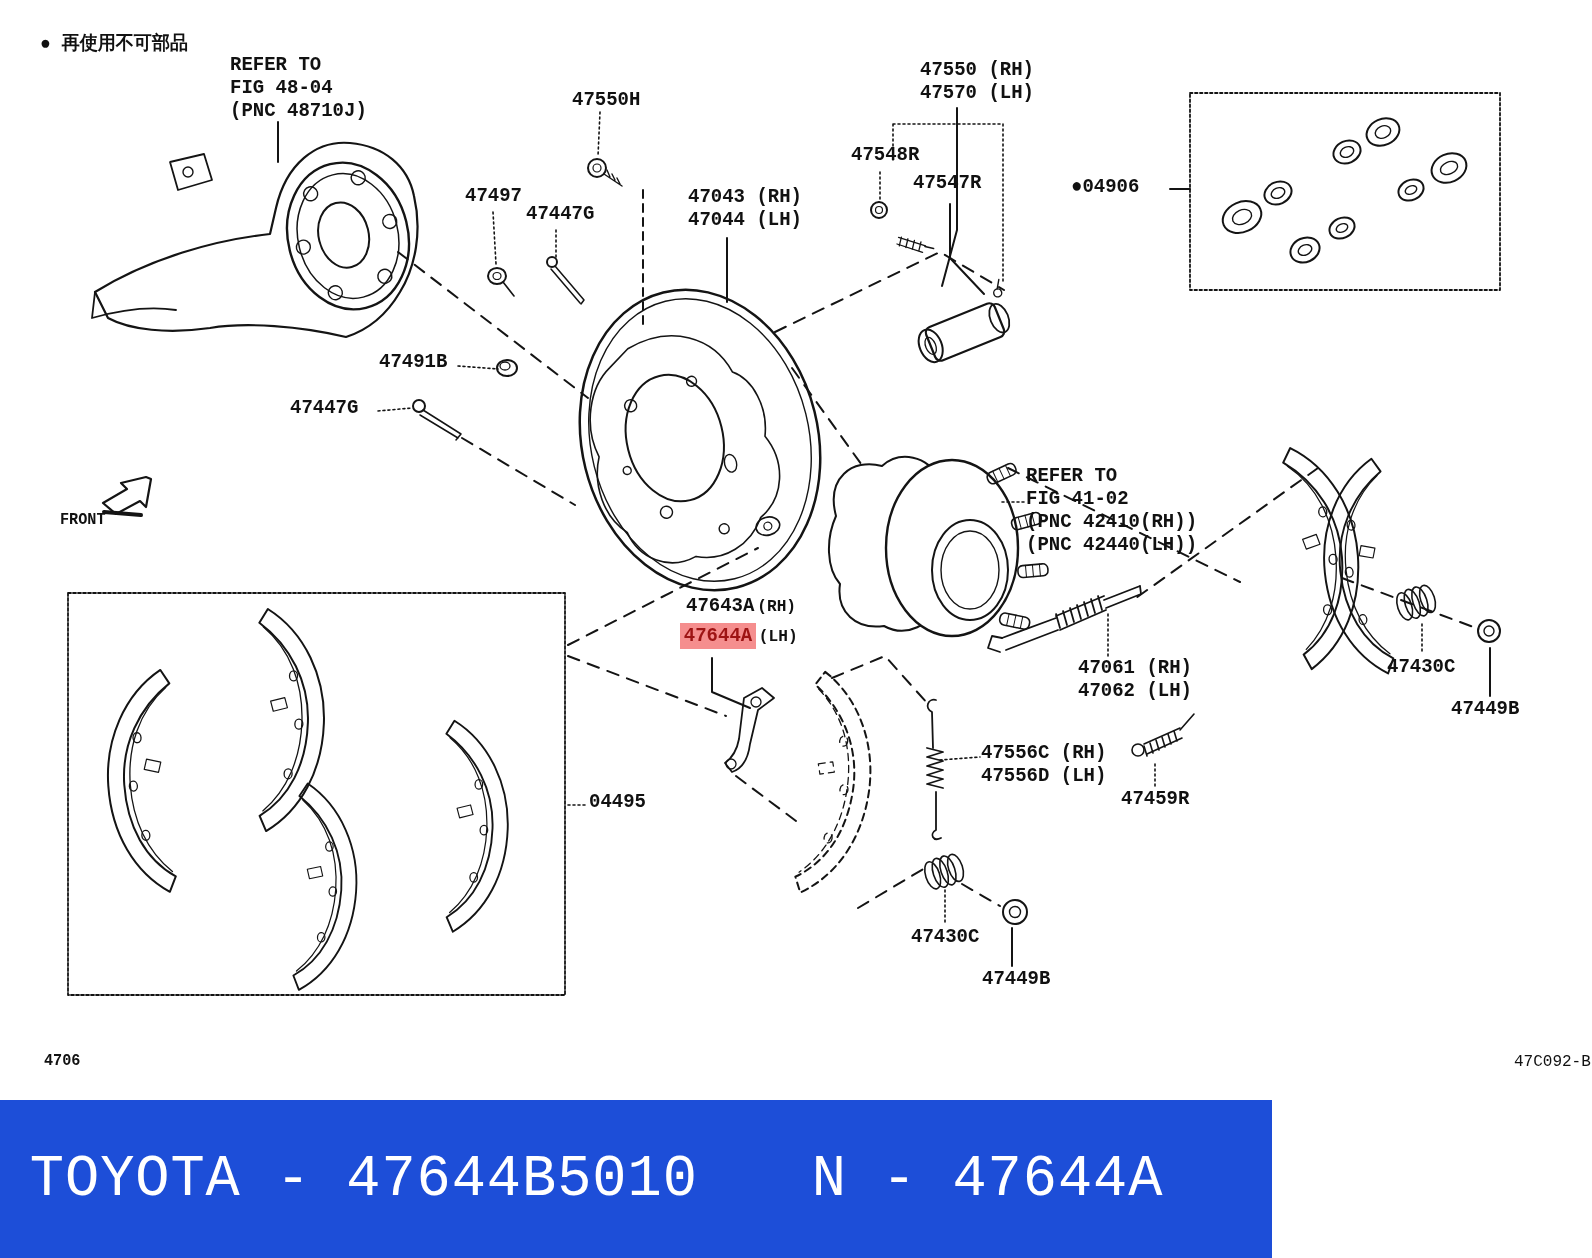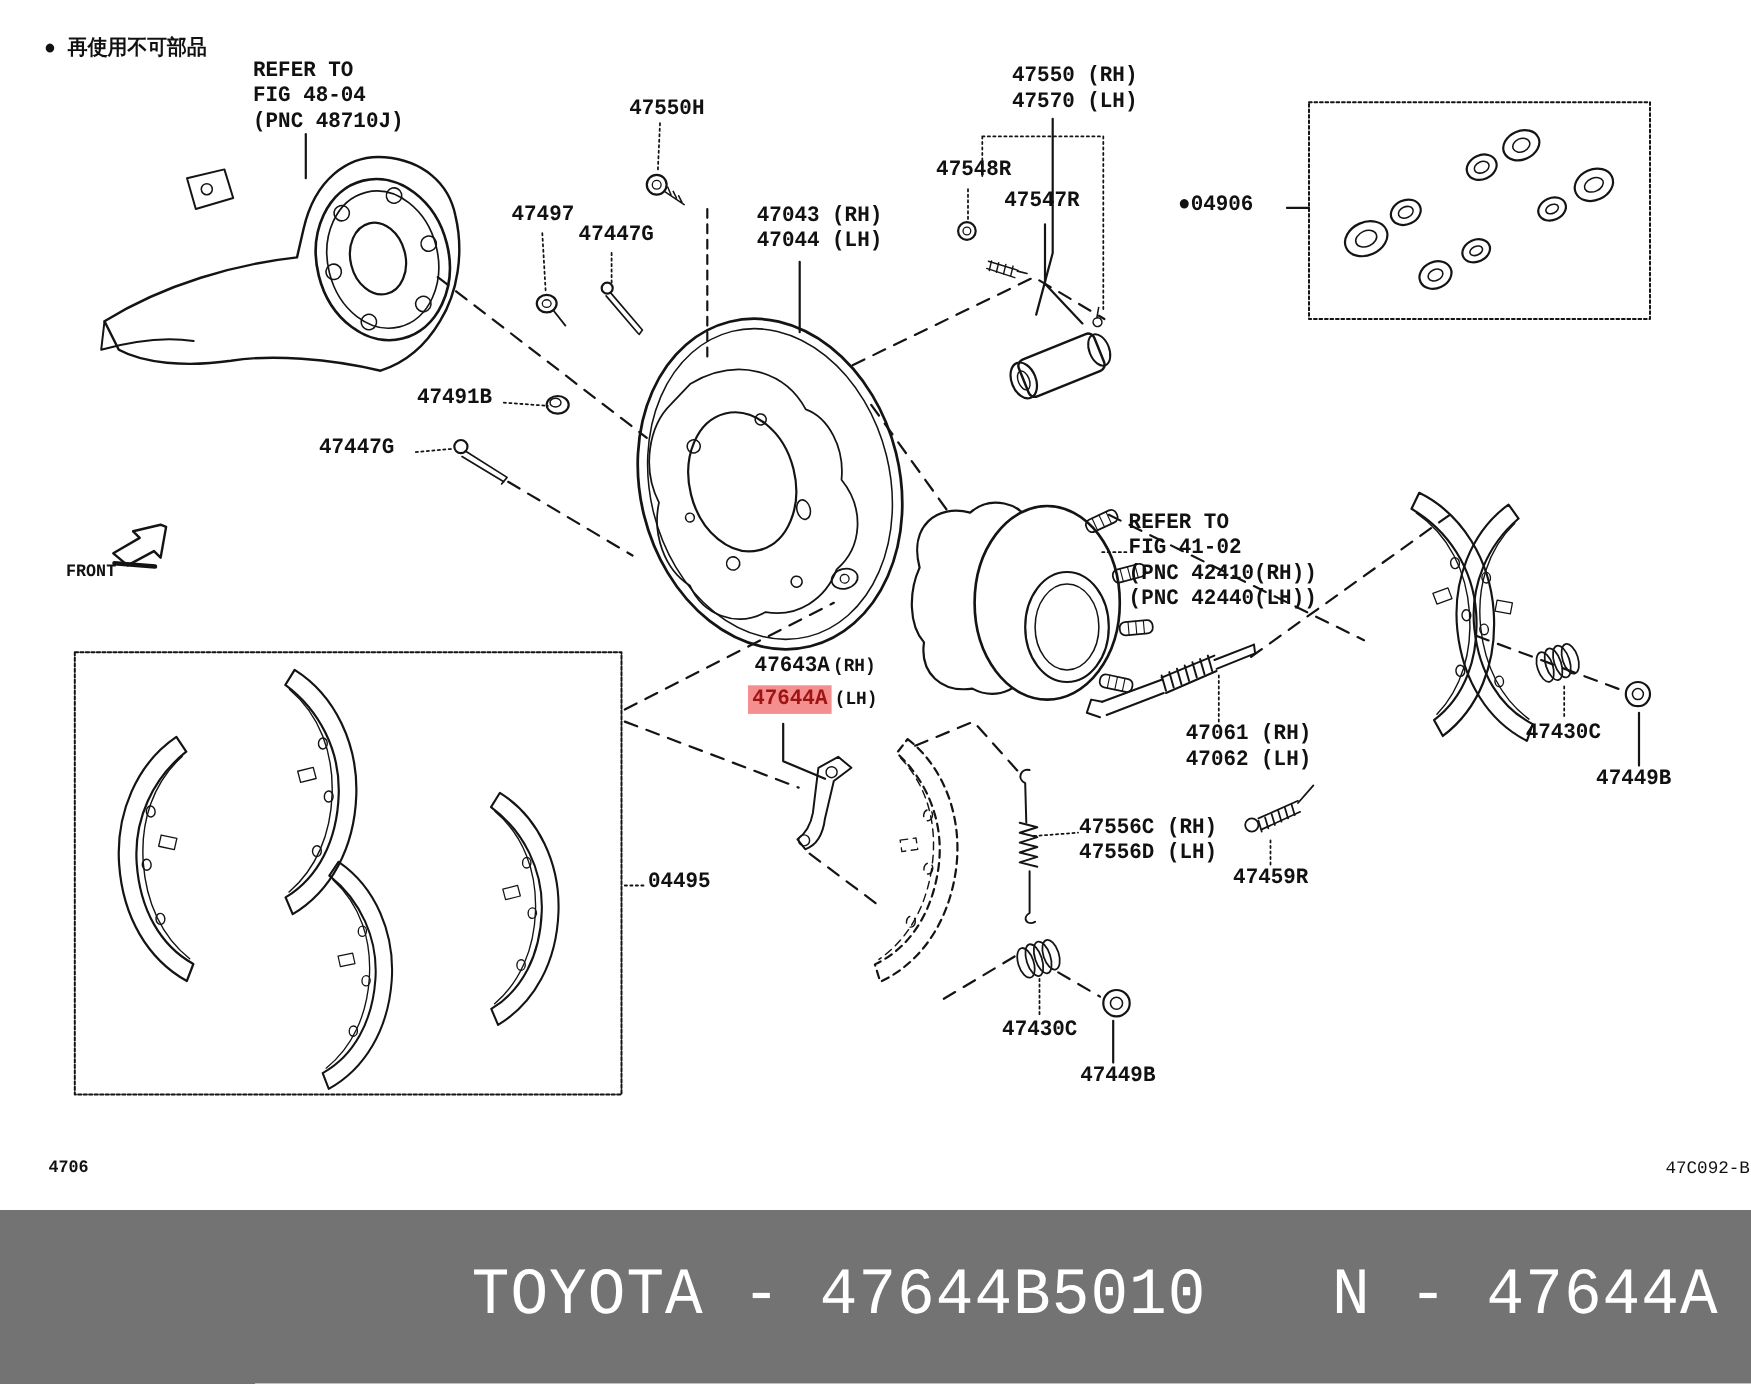--- a/index.html
+++ b/index.html
@@ -8,22 +8,22 @@
   .art{position:absolute;left:0;top:0;}
   .labels-layer{position:absolute;left:0;top:0;width:100%;height:100%;}
   .note,.plbl{position:absolute;font-weight:bold;font-size:20px;line-height:23px;
         white-space:nowrap;transform:scaleX(.95);transform-origin:left top;color:#111;}
   .note span,.plbl span{display:block;}
   .plbl.row span{display:inline-block;}
   .side{font-size:17px;padding-left:3px;}
   .hl{background:#f58e8e;color:#9e1414;padding:1px 4px 2px 4px;}
   .small{font-size:16px;}
   .plain{font-weight:normal;font-size:16px;transform:none;margin-left:40px;}
-  .banner{position:absolute;left:0;top:1100px;width:1592px;height:158px;background:#737373;
-        display:flex;align-items:center;justify-content:flex-end;}
+  .banner{position:absolute;left:0;top:1100px;width:1272px;height:158px;background:#1d4ed8;
+        display:flex;align-items:center;justify-content:flex-start;}
   .banner-text{display:flex;gap:120px;color:#fff;font-size:60px;font-weight:normal;
         letter-spacing:1px;transform:scaleX(.95);white-space:nowrap;}
   .corner{position:absolute;}
 </style>
 </head>
 <body>
 
 <div class="page">
 
   <svg class="art" width="1592" height="1100" viewBox="0 0 1592 1100" fill="none" stroke="#141414" stroke-width="2" stroke-linecap="round" stroke-linejoin="round">

